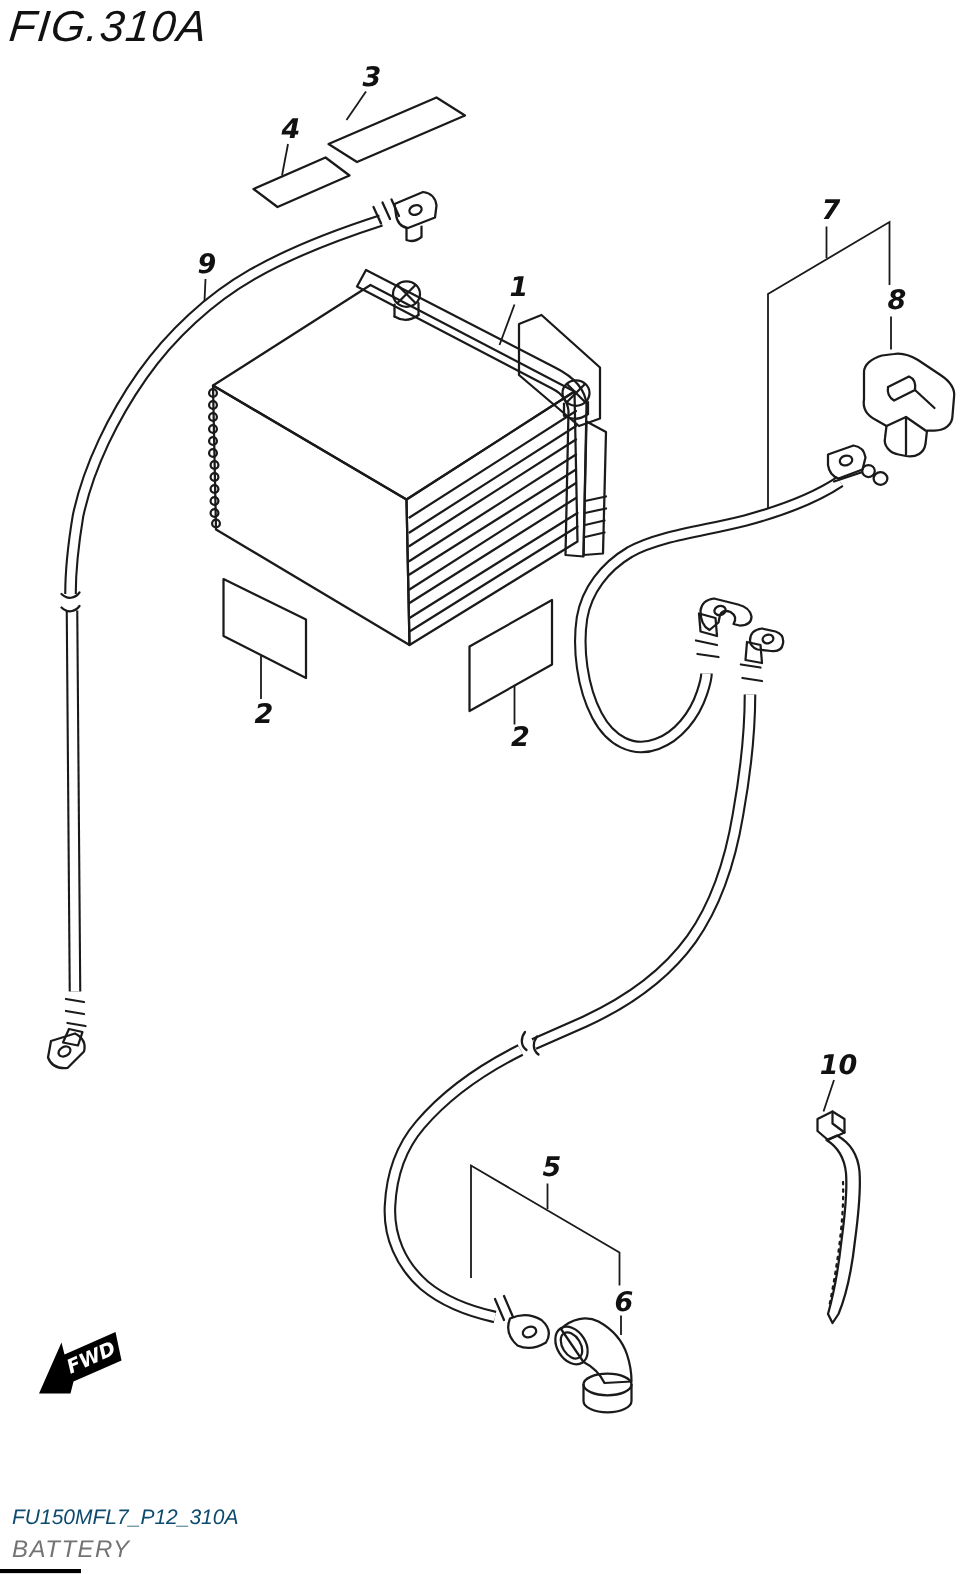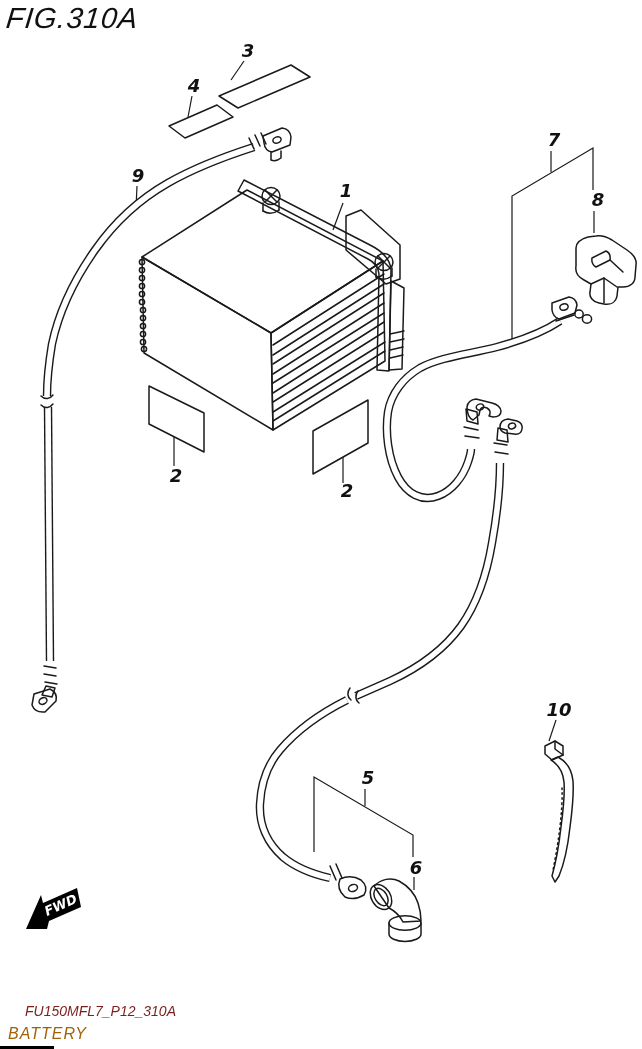--- a/index.html
+++ b/index.html
@@ -1,21 +1,21 @@
 <!DOCTYPE html>
 <html><head>
 <meta charset="utf-8">
 <style>
   html,body{margin:0;padding:0;background:#fff;}
   #page{position:relative;width:642px;height:1049px;background:#fff;overflow:hidden;
         font-family:"Liberation Sans",sans-serif;}
   .title{position:absolute;left:8px;top:2px;font:italic 400 29px "Liberation Sans",sans-serif;
          color:#111;letter-spacing:1px;transform:skewX(-6deg);transform-origin:left top;}
-  .footer-code{position:absolute;left:25px;top:1003px;font:italic 400 14px "Liberation Sans",sans-serif;color:#7f1d1d;}
-  .footer-caption{position:absolute;left:8px;top:1025px;font:italic 400 16px "Liberation Sans",sans-serif;color:#a16207;letter-spacing:1px;}
+  .footer-code{position:absolute;left:8px;top:1003px;font:italic 400 14px "Liberation Sans",sans-serif;color:#0c4a6e;}
+  .footer-caption{position:absolute;left:8px;top:1025px;font:italic 400 16px "Liberation Sans",sans-serif;color:#737373;letter-spacing:1px;}
   .corner-mark{position:absolute;left:0;top:1046px;width:54px;height:3px;background:#000;}
   svg{position:absolute;left:0;top:0;}
   svg *{vector-effect:none;}
   .ln, .ln path, .ln line, .ln ellipse, .ln circle, .ln polygon, .ln polyline{
       stroke:#1a1a1a;fill:none;stroke-width:1.5;stroke-linecap:round;stroke-linejoin:round;}
   .fw{fill:#fff;}
   .thin{stroke-width:1.1;}
   .lead{stroke:#1a1a1a;stroke-width:1.2;fill:none;}
   .cable-o{stroke:#1a1a1a;stroke-width:8.4;fill:none;stroke-linecap:butt;}
   .cable-i{stroke:#fff;stroke-width:5.6;fill:none;stroke-linecap:butt;}

